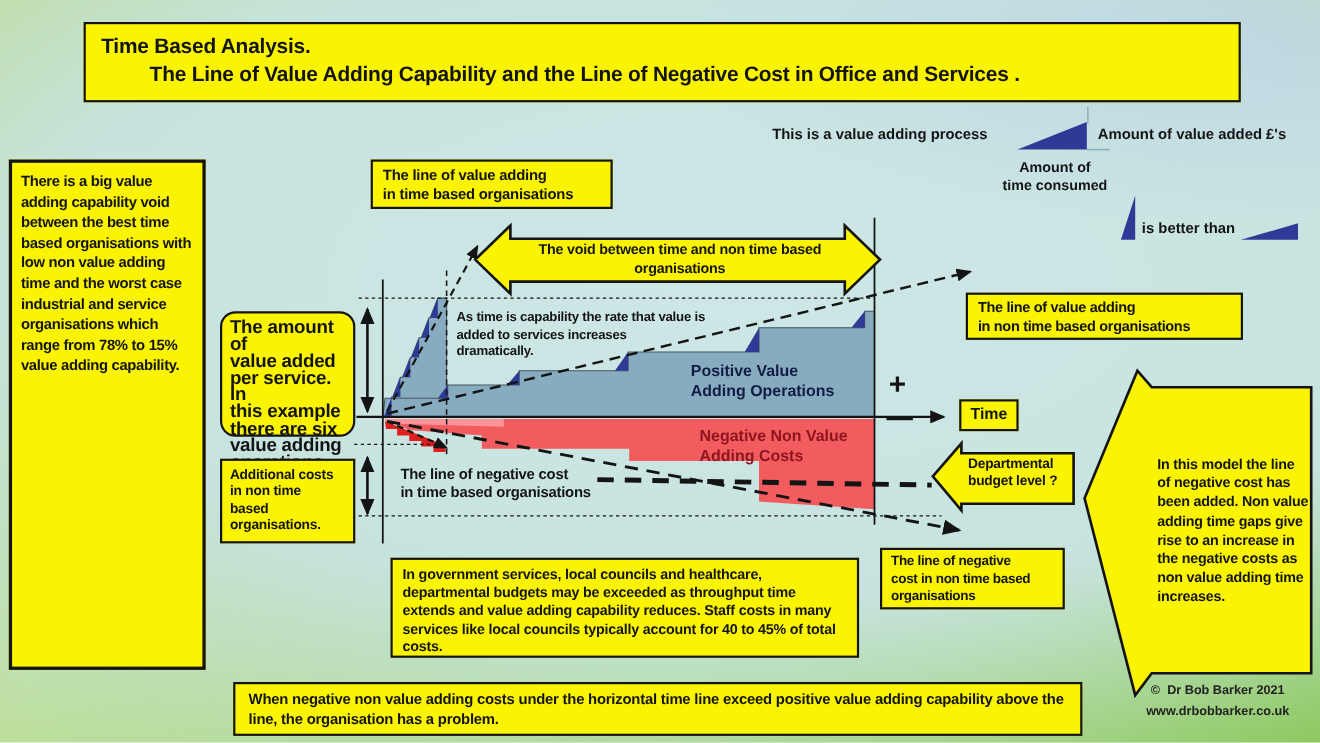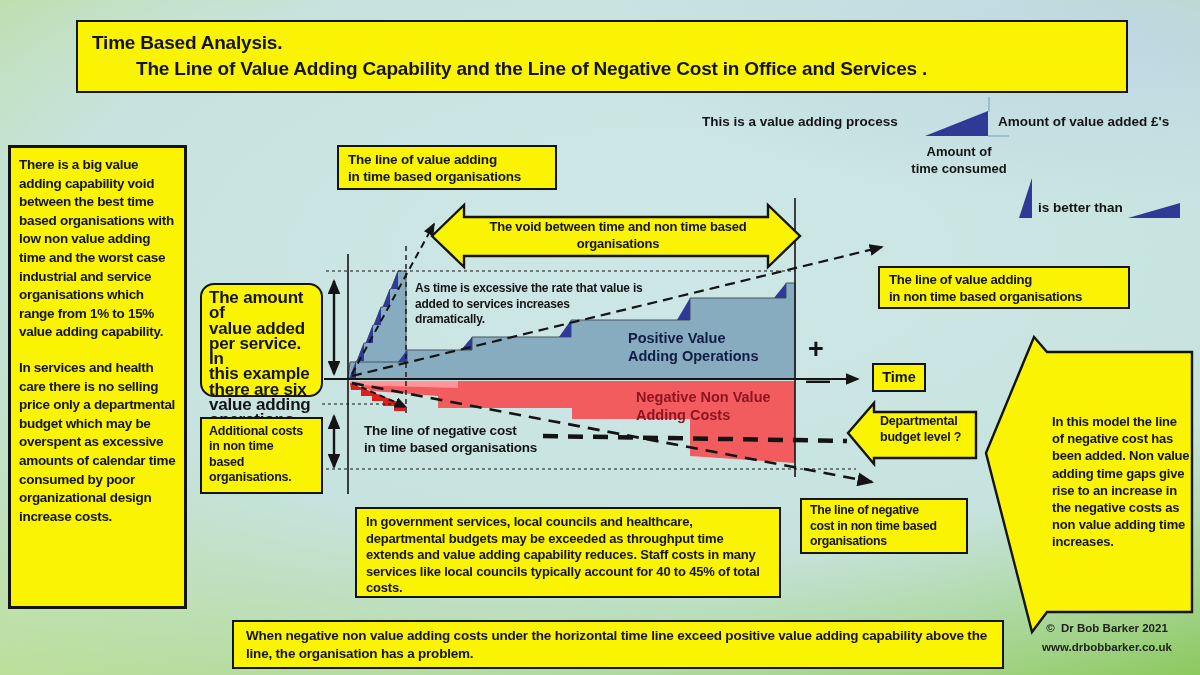--- a/index.html
+++ b/index.html
@@ -96,22 +96,21 @@
     <path class="f-yel" d="M848,433 L874,403 L874,412 L976,412 L976,458 L874,458 L874,464 Z"></path>
     <path class="f-yel" d="M986,453 L1034,337 L1047,352 L1192,352 L1192,612 L1047,612 L1032,632 Z"></path>
   </svg>
 
   <div class="abs ybox" style="left:76px;top:20px;width:1052px;height:73px;border-width:2.5px;padding-top:8px;">
     <div class="b" style="font-size:19px;line-height:26px;padding-left:14px;letter-spacing:-0.2px;">Time Based Analysis.</div>
     <div class="b" style="font-size:19px;line-height:26px;padding-left:58px;letter-spacing:-0.2px;">The Line of Value Adding Capability and the Line of Negative Cost in Office and Services .</div>
   </div>
 
   <div class="abs ybox" style="left:8px;top:145px;width:179px;height:464px;border-width:3px;padding:8px 6px 0 8px;">
-    <div class="b" style="font-size:13.5px;line-height:18.6px;letter-spacing:-0.3px;margin-bottom:17px;">There is a big value adding capability void between the best time based organisations with low non value adding time and the worst case industrial and service organisations which range from 1% to 15% value adding capability.</div>
-    <div class="b" style="font-size:13.5px;line-height:18.6px;letter-spacing:-0.3px;">In services and health care  there is no selling price only a departmental budget which may be overspent as excessive amounts of calendar time consumed by poor organizational design increase costs.</div>
+    <div class="b" style="font-size:13.5px;line-height:18.6px;letter-spacing:-0.3px;margin-bottom:17px;">There is a big value adding capability void between the best time based organisations with low non value adding time and the worst case industrial and service organisations which range from 78% to 15% value adding capability.</div>
   </div>
 
   <div class="abs ybox b pre" style="left:337px;top:145px;width:220px;height:45px;border-width:2.2px;padding:4px 0 0 9px;font-size:13.5px;line-height:17px;letter-spacing:-0.2px;">The line of value adding
 in time based organisations</div>
 
   <div class="abs b pre" style="left:702px;top:114px;font-size:13.5px;">This is a value adding process</div>
   <div class="abs b pre" style="left:998px;top:114px;font-size:13.5px;">Amount of value added £'s</div>
   <div class="abs b pre" style="left:898px;top:144px;width:122px;text-align:center;font-size:13px;line-height:16.5px;">Amount of
 time consumed</div>
   <div class="abs b pre" style="left:1038px;top:200px;font-size:13.5px;">is better than</div>
@@ -128,21 +127,21 @@
 this example
 there are six
 value adding
 operations.</div>
 
   <div class="abs ybox b pre" style="left:200px;top:417px;width:123px;height:77px;border-width:2.2px;padding:5px 0 0 7px;font-size:12.5px;line-height:15.3px;letter-spacing:-0.2px;">Additional costs
 in non time
 based
 organisations.</div>
 
-  <div class="abs b pre" style="left:415px;top:281px;width:300px;font-size:12px;line-height:15.5px;letter-spacing:-0.2px;">As time is excessive the rate that value is
+  <div class="abs b pre" style="left:415px;top:281px;width:300px;font-size:12px;line-height:15.5px;letter-spacing:-0.2px;">As time is capability the rate that value is
 added to services increases
 dramatically.</div>
 
   <div class="abs b pre" style="left:628px;top:330px;font-size:14.5px;line-height:17.5px;color:var(--navy_text);">Positive Value
 Adding Operations</div>
   <div class="abs b pre" style="left:636px;top:389px;font-size:14.5px;line-height:17.5px;color:var(--maroon_text);">Negative Non Value
 Adding Costs</div>
 
   <div class="abs b" style="left:808px;top:336px;font-size:27px;line-height:27px;">+</div>
   <div class="abs b" style="left:806px;top:368px;font-size:24px;line-height:24px;">—</div>
@@ -156,21 +155,21 @@
 budget level ?</div>
 
   <div class="abs ybox b" style="left:355px;top:507px;width:426px;height:91px;border-width:2.5px;padding:5px 8px 0 9px;font-size:13px;line-height:16.5px;letter-spacing:-0.2px;">In government services, local councils and healthcare, departmental budgets may be exceeded as throughput time extends and value adding capability reduces. Staff costs in many services like local councils typically account for 40 to 45% of total costs.</div>
 
   <div class="abs ybox b pre" style="left:800px;top:498px;width:168px;height:56px;border-width:2.2px;padding:3px 0 0 8px;font-size:12.3px;line-height:15.5px;letter-spacing:-0.3px;">The line of negative
 cost in non time based
 organisations</div>
 
   <div class="abs b" style="left:1052px;top:393px;width:140px;font-size:13px;line-height:17.2px;letter-spacing:-0.2px;margin-top:20px;">In this model the line of negative cost has been added. Non value adding time gaps give rise to an increase in the negative costs as non value adding time increases.</div>
 
-  <div class="abs ybox b" style="left:212px;top:620px;width:772px;height:49px;border-width:2.2px;padding:5px 10px 0 12px;font-size:13.5px;line-height:17.5px;letter-spacing:-0.2px;margin-left:20px;">When  negative  non value adding costs under the horizontal time line exceed positive value adding capability above the line, the organisation has a problem.</div>
+  <div class="abs ybox b" style="left:212px;top:620px;width:772px;height:49px;border-width:2.2px;padding:5px 10px 0 12px;font-size:13.5px;line-height:17.5px;letter-spacing:-0.2px;">When  negative  non value adding costs under the horizontal time line exceed positive value adding capability above the line, the organisation has a problem.</div>
 
   <div class="abs" style="left:1032px;top:618px;width:150px;color:#222;font-weight:700;text-align:center;">
     <div style="font-size:11.5px;line-height:20px;">
       <span>©</span>&nbsp;&nbsp;<span>Dr Bob Barker 2021</span>
     </div>
     <div style="font-size:11.5px;line-height:18px;">www.drbobbarker.co.uk</div>
   </div>
 
 </div>
 

